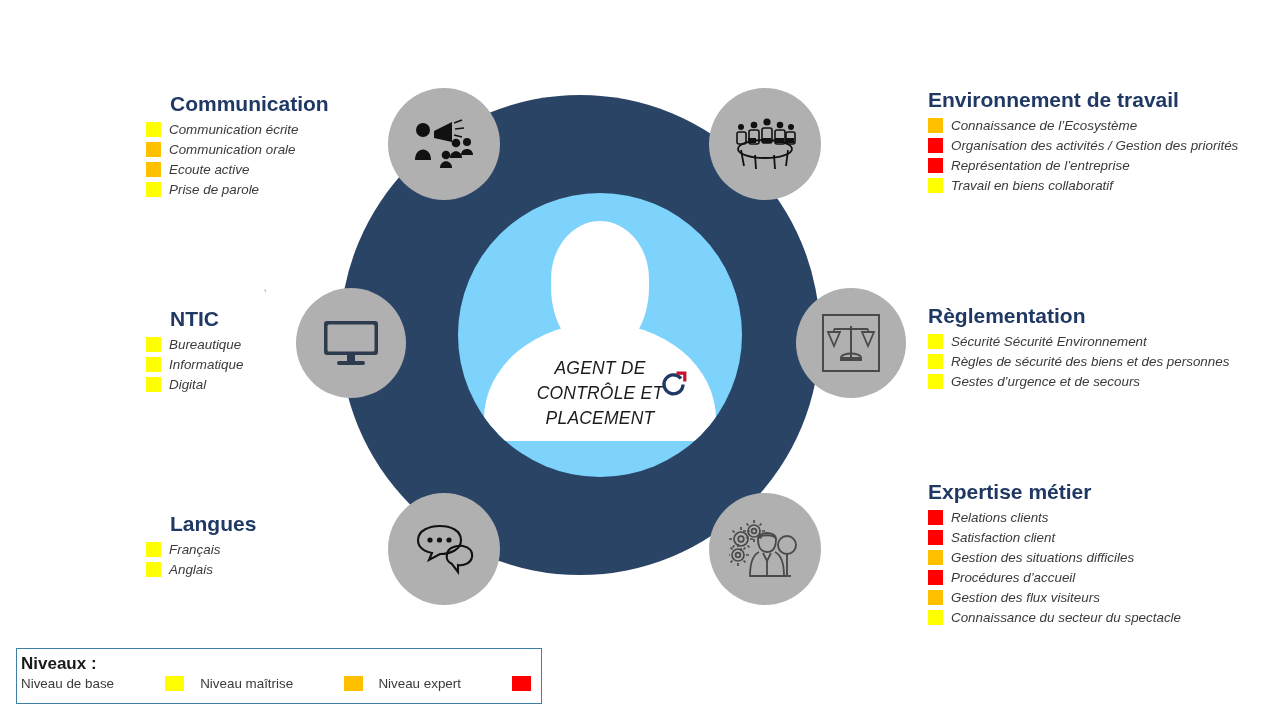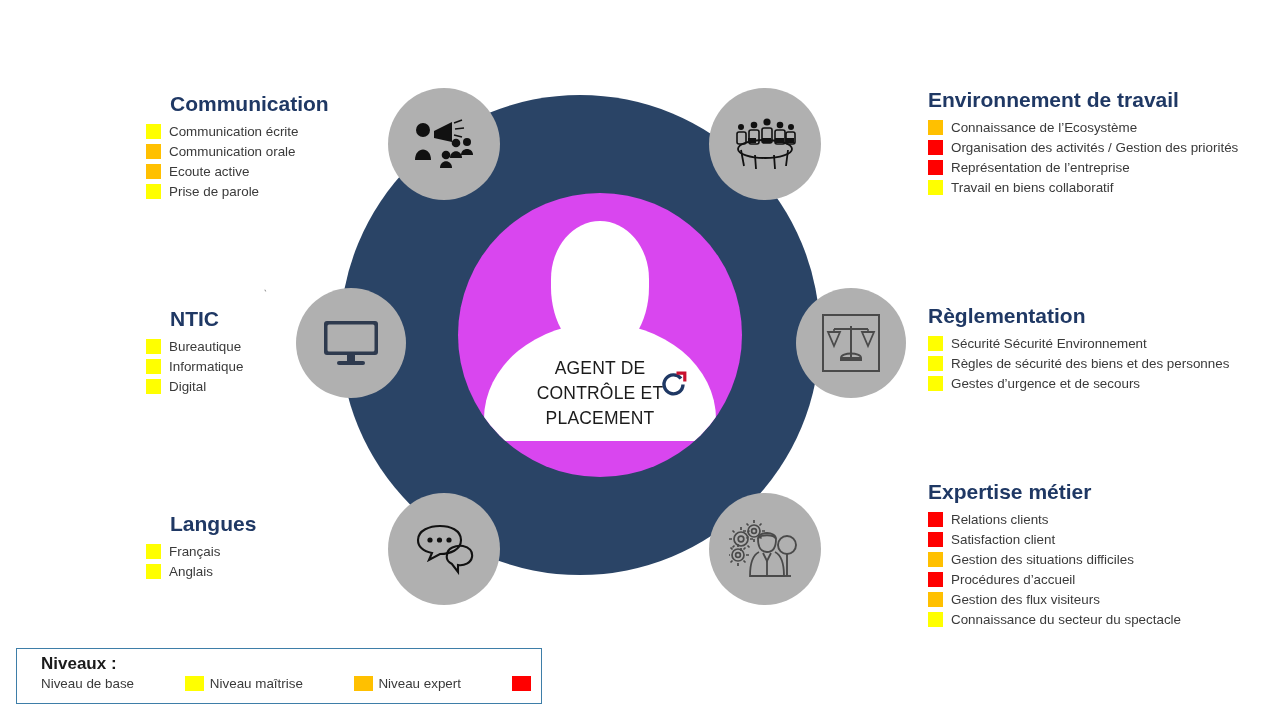--- a/index.html
+++ b/index.html
@@ -13,22 +13,23 @@
 
   
   .blue-circle {
     position: absolute; left: 340px; top: 95px;
     width: 480px; height: 480px;
     background: #2A4466; border-radius: 50%;
   }
   .red-circle {
     position: absolute; left: 458px; top: 193px;
     width: 284px; height: 284px;
-    background: #d946ef; border-radius: 50%;
+    background: #7dd3fc; border-radius: 50%;
     overflow: hidden;
+    font-style: italic;
   }
   
   .silhouette-head {
     position: absolute; left: 50%; top: 28px;
     transform: translateX(-50%);
     width: 98px; height: 132px;
     background: #ffffff;
     border-radius: 49px 49px 44px 44px / 58px 58px 66px 66px;
   }
   .silhouette-body {
@@ -64,22 +65,22 @@
   .node.n-lang   { left: 388px; top: 493px; }
   .node.n-exp    { left: 709px; top: 493px; }
 
   
   .block { position: absolute; }
   .block-title {
     font-size: 21px; font-weight: bold;
     color: #1F3864; margin-bottom: 4px; white-space: nowrap;
   }
   .skill-row {
-    display: flex; align-items: flex-end;
-    margin-bottom: 1px; height: 19px;
+    display: flex; align-items: center;
+    margin-bottom: 1px; height: 19px; font-style: italic;
   }
   .swatch {
     width: 15px; height: 15px; flex: 0 0 15px;
     margin-right: 8px; display: inline-block;
   }
   .skill-label {
     font-size: 13.4px; color: #3a3a3a; white-space: nowrap;
   }
 
   .b-communication { left: 146px; top: 92px; }
@@ -91,21 +92,21 @@
 
   .b-communication .block-title,
   .b-ntic .block-title,
   .b-langues .block-title { margin-left: 24px; }
 
   
   .legend {
     position: absolute; left: 16px; top: 648px;
     width: 526px; height: 56px;
     border: 1.5px solid #3E7EA8; background: #ffffff;
-    padding: 5px 10px 5px 24px;
+    padding: 5px 10px 5px 4px;
   }
   .legend-title {
     font-size: 17px; font-weight: bold; color: #1b1b1b;
     margin-bottom: 2px;
   }
   .legend-rows { display: flex; align-items: center; }
   .legend-item { display: flex; align-items: center; gap: 44px; }
   .legend-item .legend-label {
     font-size: 13.4px; color: #3a3a3a; margin-right: 7px; white-space: nowrap;
   }

